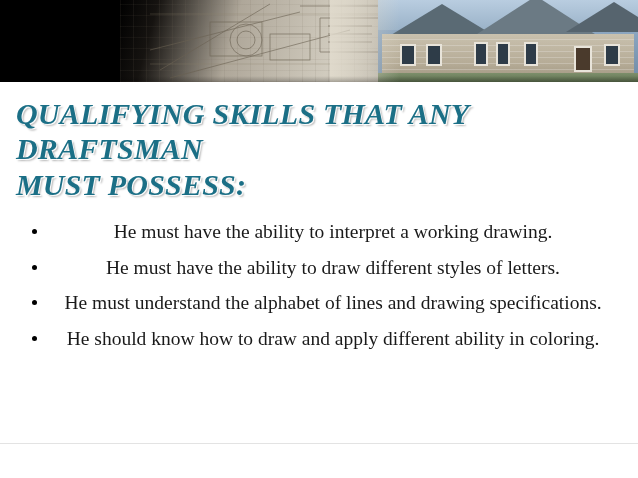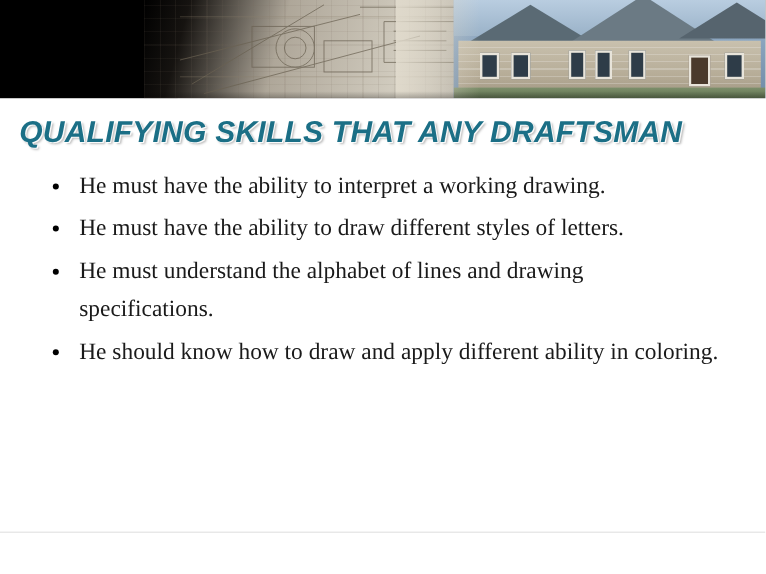--- a/index.html
+++ b/index.html
@@ -131,37 +131,38 @@
     left: 0;
     top: 82px;
     width: 638px;
     height: 396px;
     background: #ffffff;
     box-sizing: border-box;
     padding: 14px 26px 0 16px;
   }
 
   .title {
-    font-family: Liberation Sans, sans-serif;
+    font-family: Liberation Serif, serif;
     font-style: italic;
     font-weight: bold;
-    font-size: 25px;
+    font-size: 30px;
     line-height: 1.18;
     letter-spacing: 0.2px;
     color: #1b6f86;
     text-transform: uppercase;
     margin: 0 0 14px 0;
     text-shadow: 1px 1px 0 rgba(255,255,255,0.9), 2px 2px 2px rgba(0,0,0,0.28);
   }
   .title .line { display: block; }
 
   ul.bullets {
     list-style: none;
-    margin: 12px;
+    margin: 0;
     padding: 0 0 0 14px;
+    text-align: center;
   }
   ul.bullets li {
     position: relative;
     font-family: "Liberation Serif", serif;
     font-size: 19.5px;
     line-height: 1.62;
     color: #1a1a1a;
     padding-left: 24px;
     margin-bottom: 4px;
   }
@@ -234,20 +235,21 @@
       <div class="house-grass"></div>
     </div>
 
     <div class="banner-fade-left"></div>
     <div class="banner-bottom-shadow"></div>
   </div>
 
   <div class="content">
     <h1 class="title">
       <span class="line">QUALIFYING SKILLS THAT ANY DRAFTSMAN</span>
+      <span class="line">MUST POSSESS:</span>
     </h1>
 
     <ul class="bullets">
       <li>He must have the ability to interpret a working drawing.</li>
       <li>He must have the ability to draw different styles of letters.</li>
       <li>He must understand the alphabet of lines and drawing specifications.</li>
       <li>He should know how to draw and apply different ability in coloring.</li>
     </ul>
 
     <div class="footer-rule"></div>

